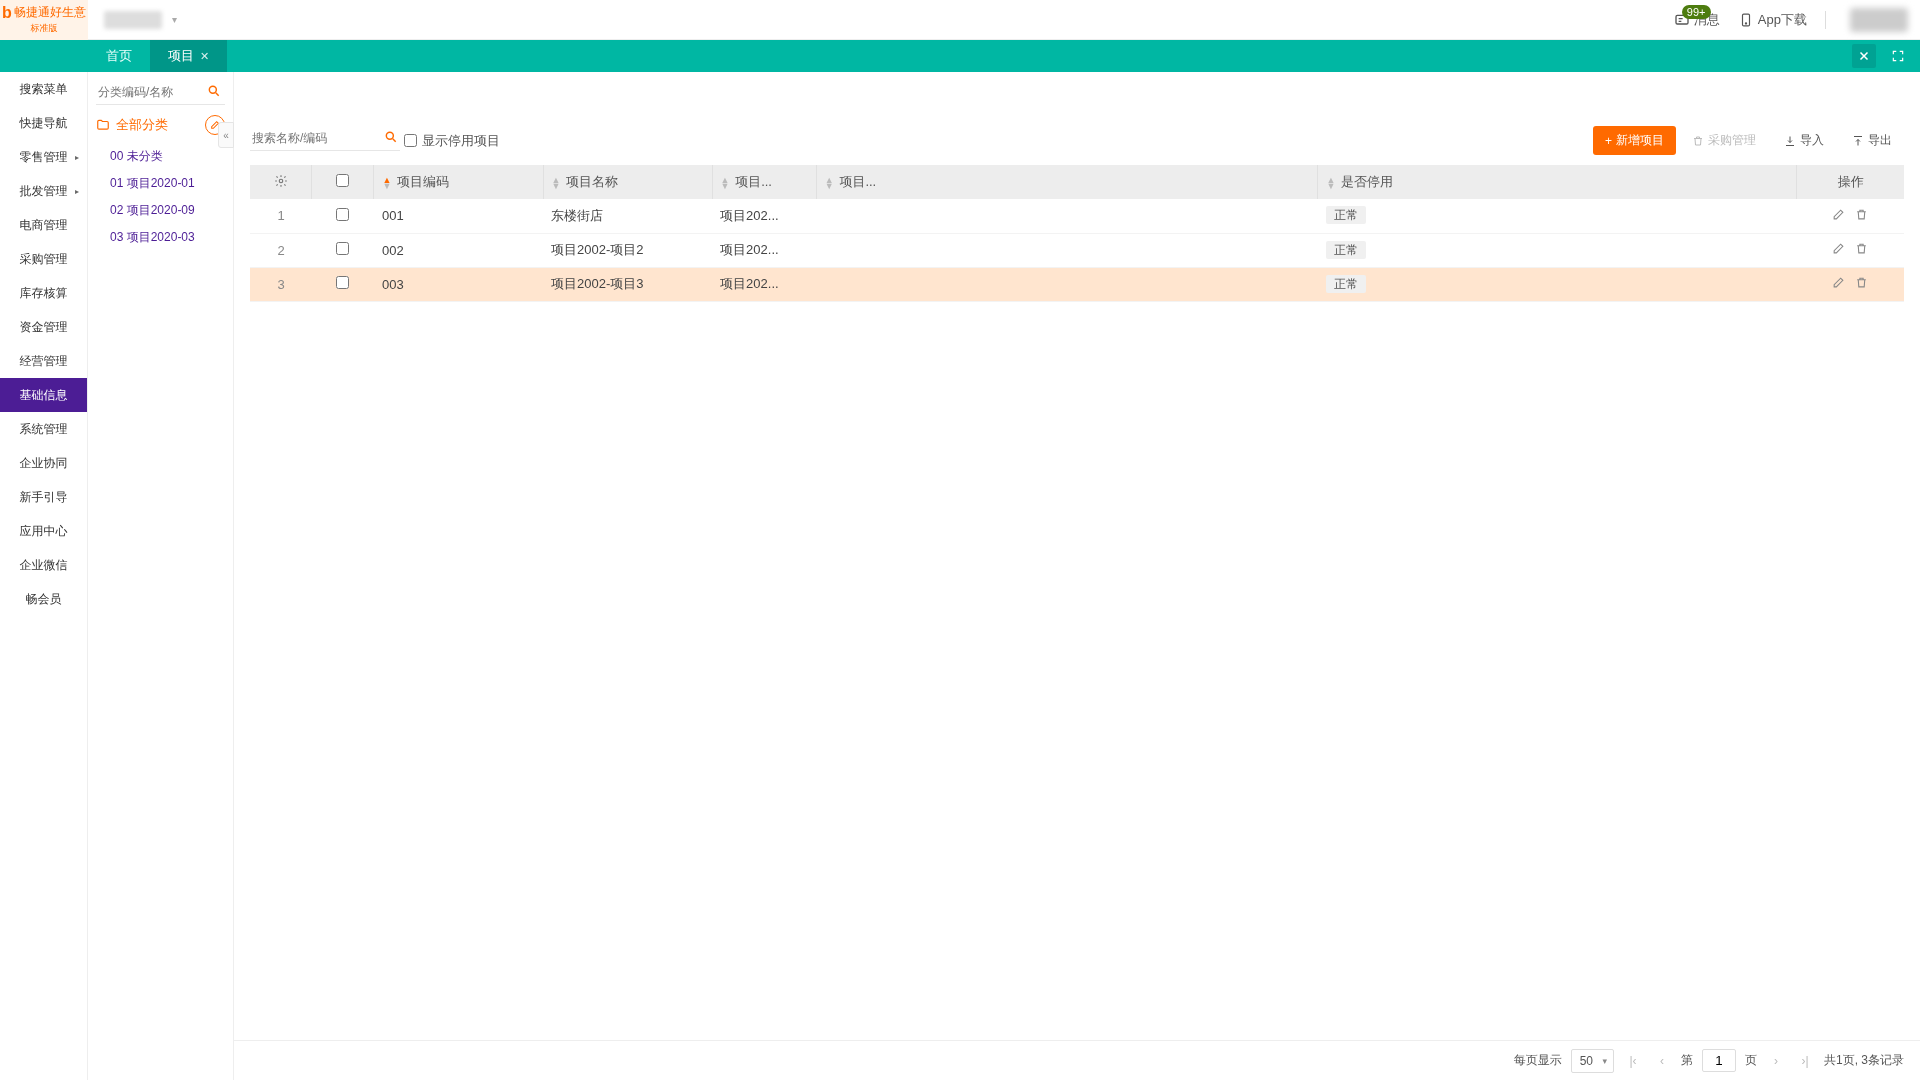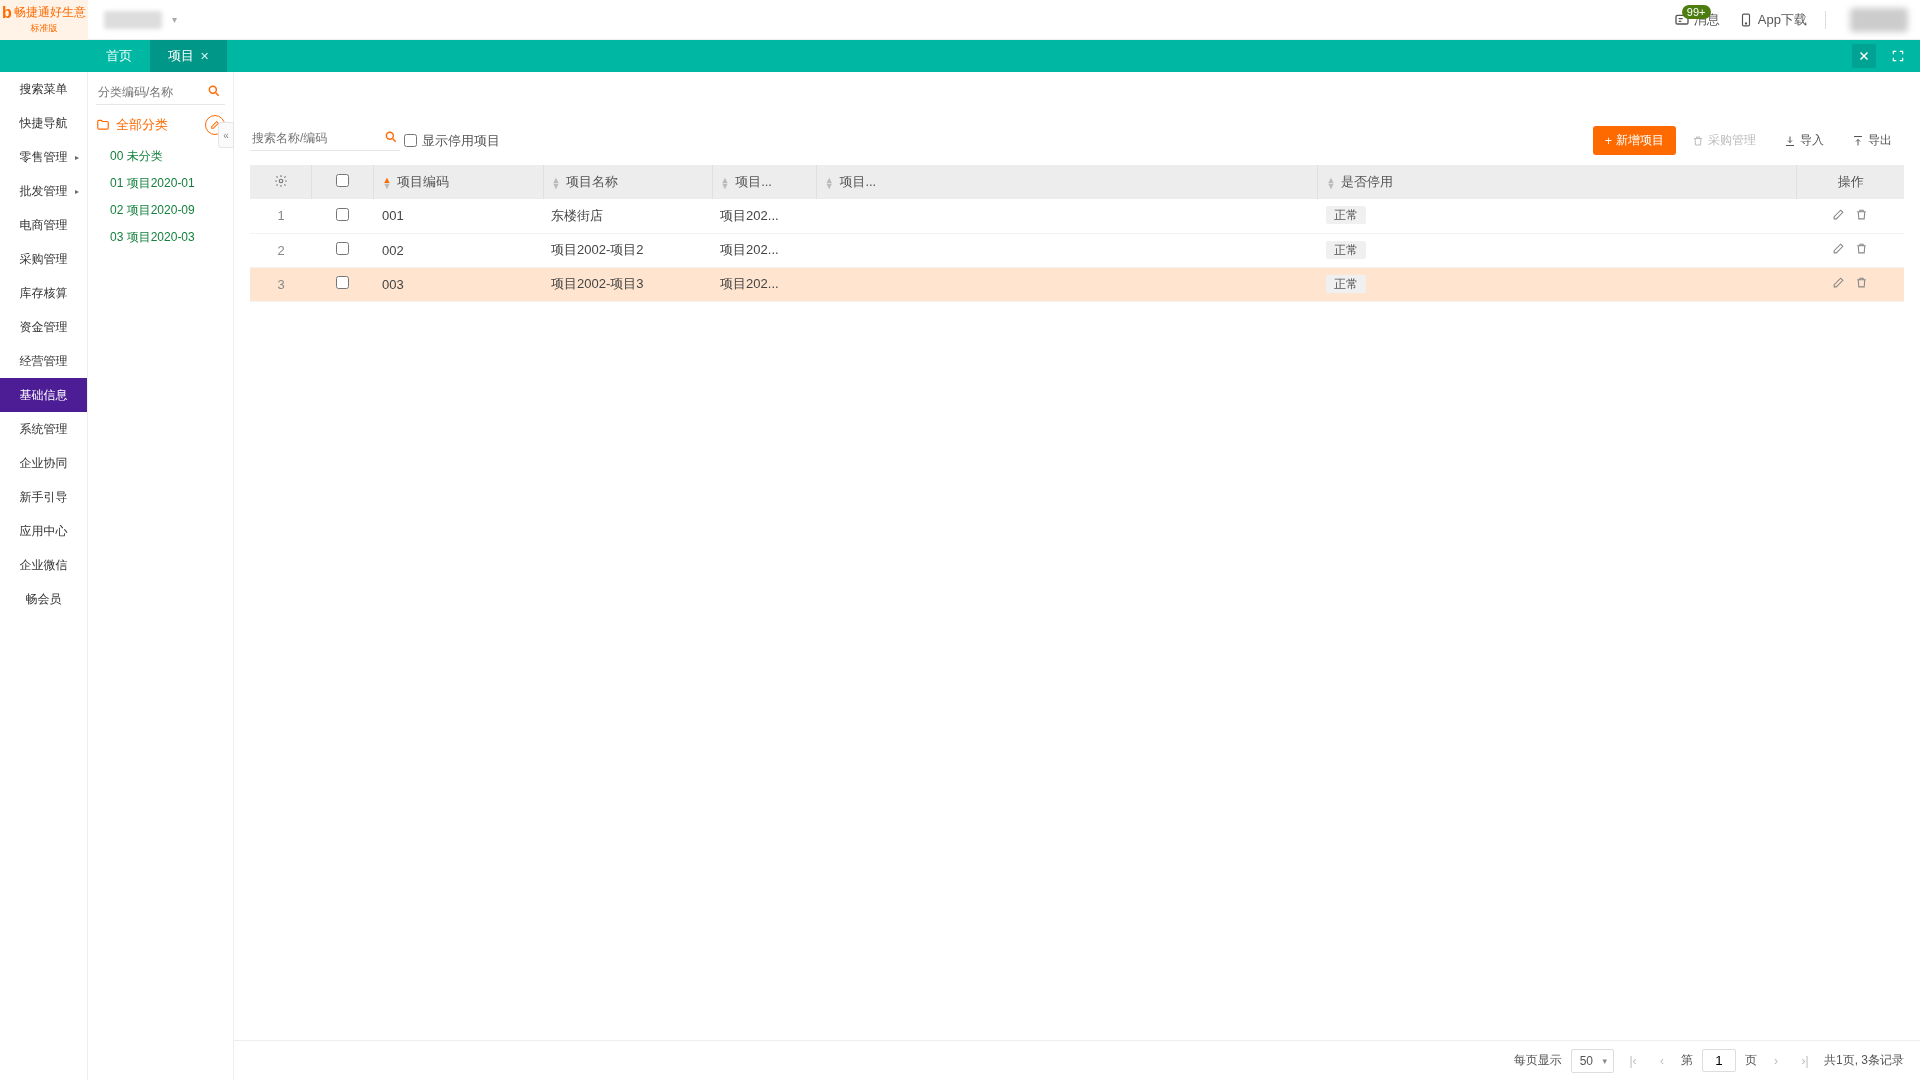--- a/index.html
+++ b/index.html
@@ -41,21 +41,21 @@
 
 .category-panel { width: 146px; border-right: 1px solid #eee; display: flex; flex-direction: column; position: relative; }
 .cat-search { padding: 8px 8px 4px; position: relative; }
 .cat-search input { width: 100%; border: none; border-bottom: 1px solid #e6e6e6; padding: 5px 22px 5px 2px; font-size: 12px; outline: none; }
 .cat-search .srch { position: absolute; right: 12px; top: 12px; color: #ff6a00; }
 .cat-head { display: flex; align-items: center; padding: 6px 8px; gap: 6px; }
 .cat-head .folder { color: #ff6a00; }
 .cat-head .lbl { color: #ff6a00; flex: 1; }
 .cat-head .edit-circ { width: 20px; height: 20px; border: 1px solid #ff6a00; border-radius: 50%; display: flex; align-items: center; justify-content: center; color: #ff6a00; cursor: pointer; font-size: 11px; }
 .cat-list { padding: 2px 0 0 18px; }
-.cat-node { padding: 5px 4px; color: #15803d; cursor: pointer; font-size: 12px; }
+.cat-node { padding: 5px 4px; color: #4c1d95; cursor: pointer; font-size: 12px; }
 .collapse-btn { position: absolute; right: -1px; top: 50px; width: 16px; height: 26px; border: 1px solid #e5e5e5; border-radius: 3px 0 0 3px; background: #fafafa; display: flex; align-items: center; justify-content: center; cursor: pointer; color: #888; font-size: 10px; }
 
 
 .main { flex: 1; display: flex; flex-direction: column; min-width: 0; }
 .toolbar { display: flex; padding: 10px 16px; gap: 4px; margin-top: 44px; }
 .tb-search { position: relative; }
 .tb-search input { width: 150px; border: none; border-bottom: 1px solid #e6e6e6; padding: 5px 24px 5px 2px; font-size: 12px; outline: none; }
 .tb-search .srch { position: absolute; right: 2px; top: 4px; color: #ff6a00; }
 .chk-wrap { display: flex; align-items: center; gap: 5px; color: #555; }
 .chk-wrap input { accent-color: #00b7a3; }

